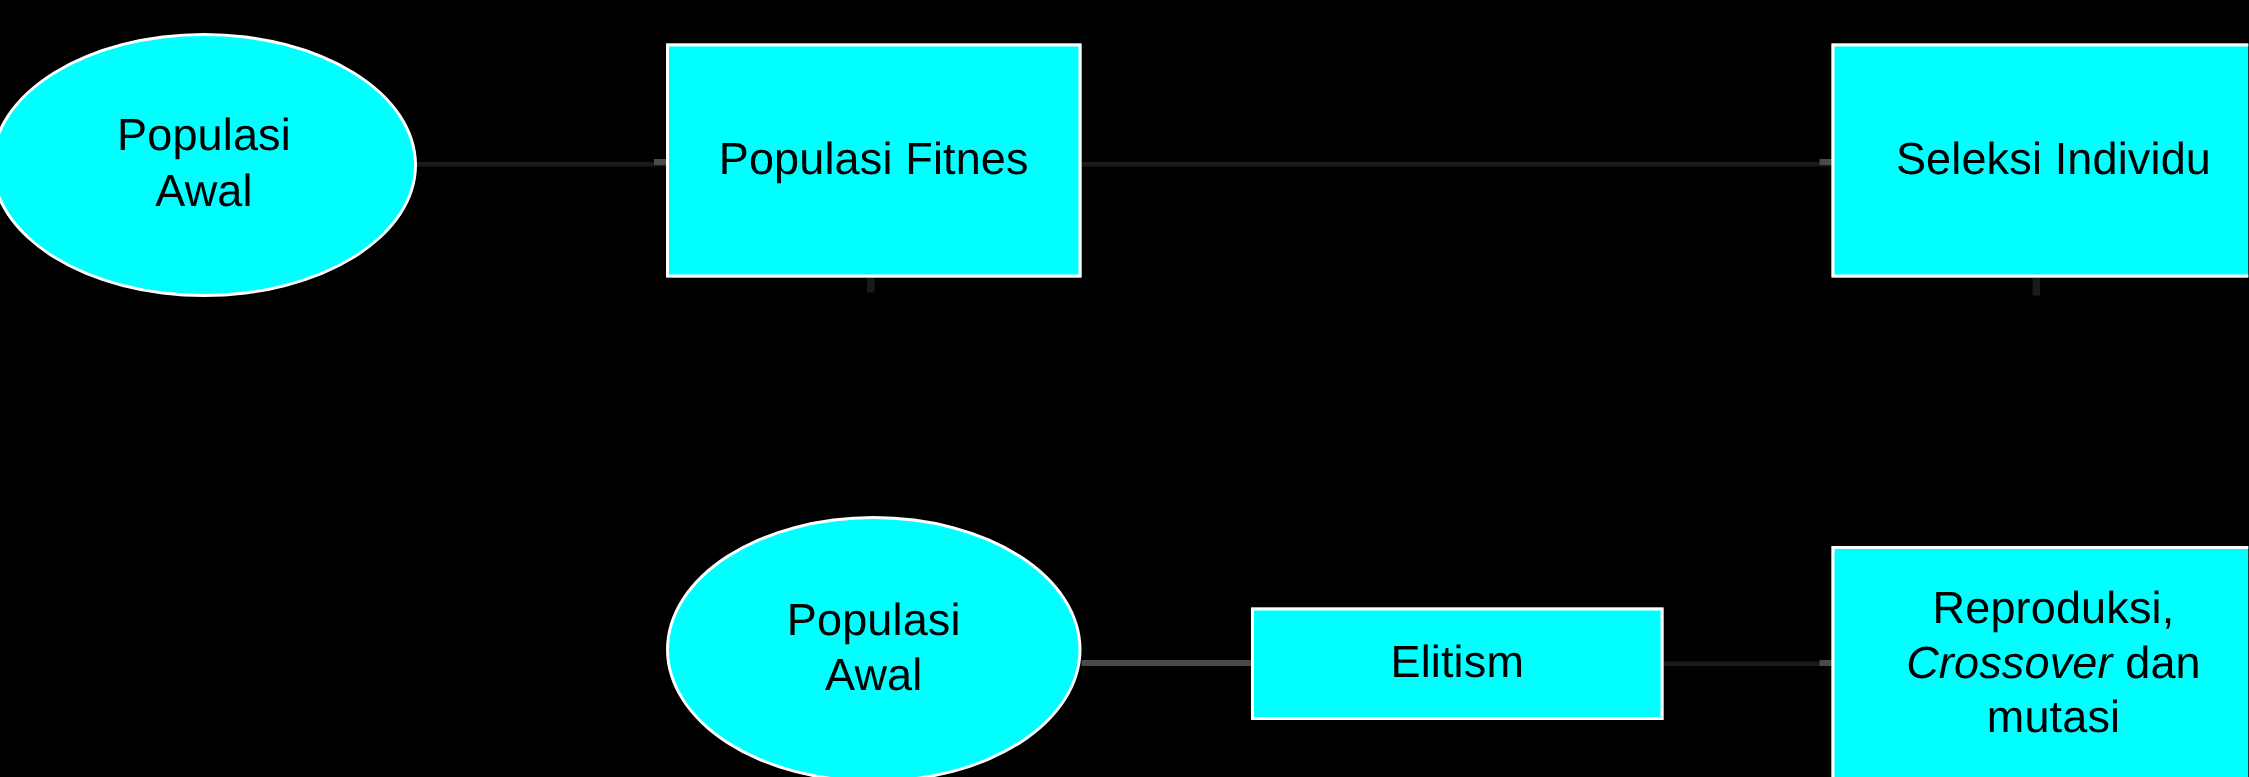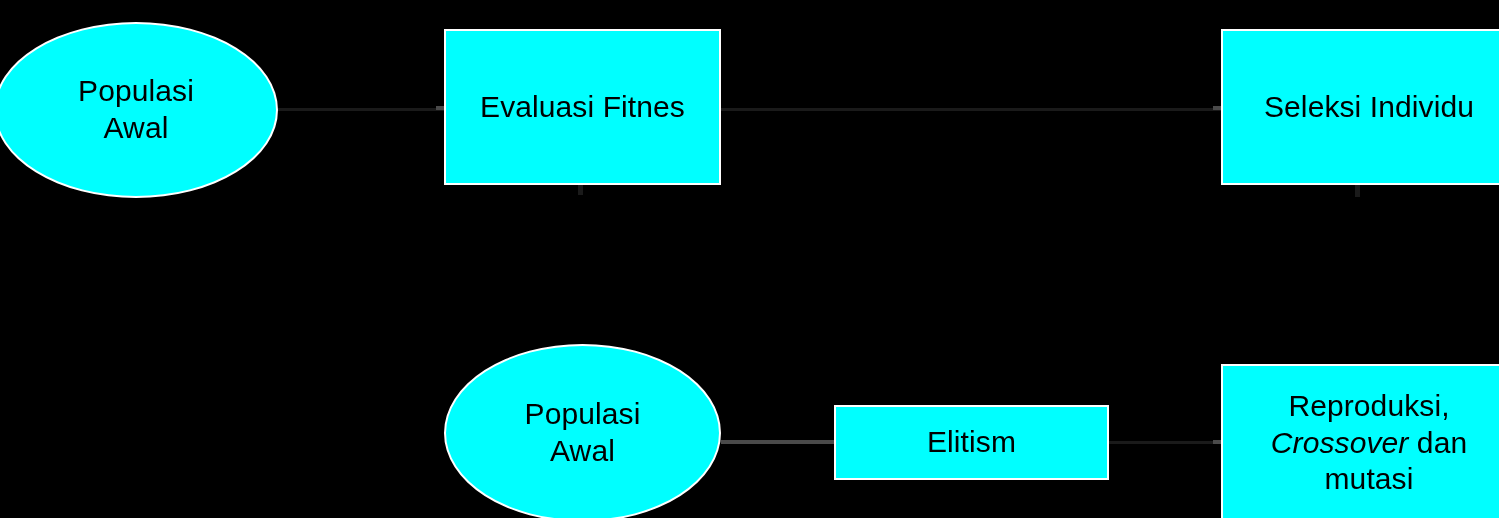--- a/index.html
+++ b/index.html
@@ -76,21 +76,21 @@
   <div class="connector gray" style="left:1213px; top:424px; width:10px; height:4px;"></div>
   <div class="connector gray" style="left:1213px; top:90px; width:10px; height:4px;"></div>
   <div class="connector gray" style="left:436px; top:90px; width:9px; height:4px;"></div>
 
   <div class="node ellipse" style="left:-6px; top:6px; width:284px; height:176px;">
     <span class="label">Populasi
 Awal</span>
   </div>
 
   <div class="node rect" style="left:444px; top:13px; width:277px; height:156px;">
-    <span class="label">Evaluasi Fitnes</span>
+    <span class="label">Populasi Fitnes</span>
   </div>
 
   <div class="node rect" style="left:1221px; top:13px; width:296px; height:156px;">
     <span class="label">Seleksi Individu</span>
   </div>
 
   <div class="node ellipse" style="left:444px; top:328px; width:277px; height:178px;">
     <span class="label">Populasi
 Awal</span>
   </div>

